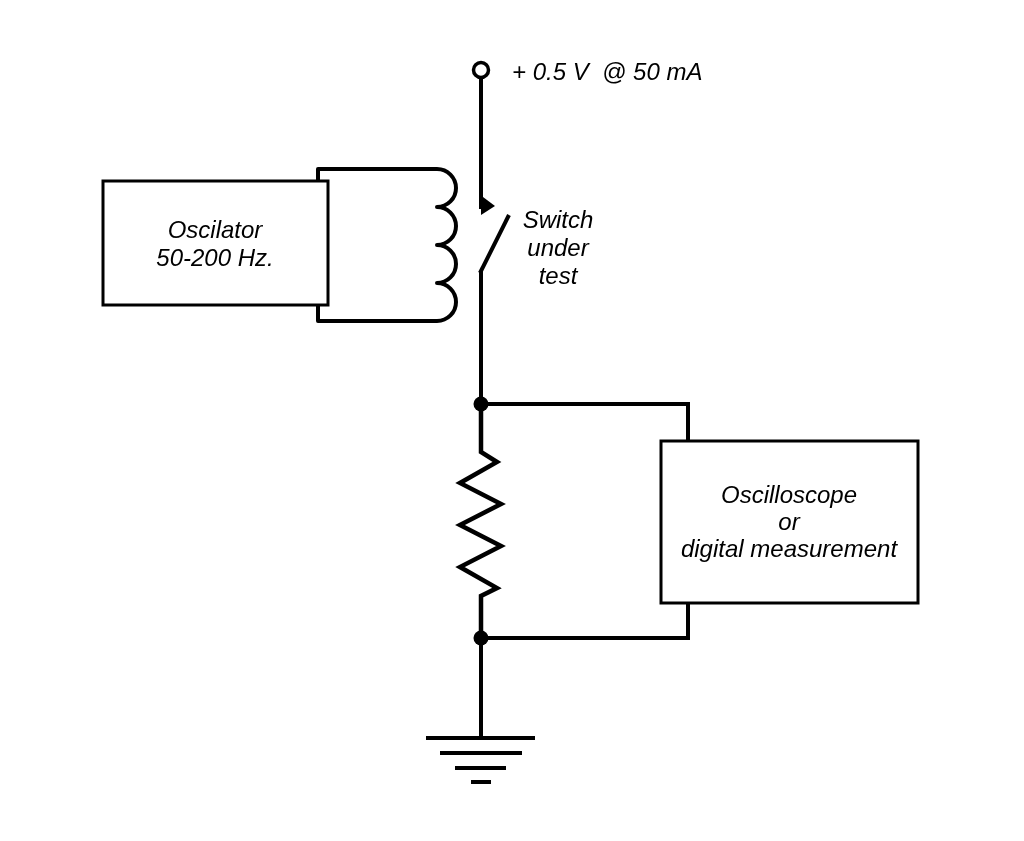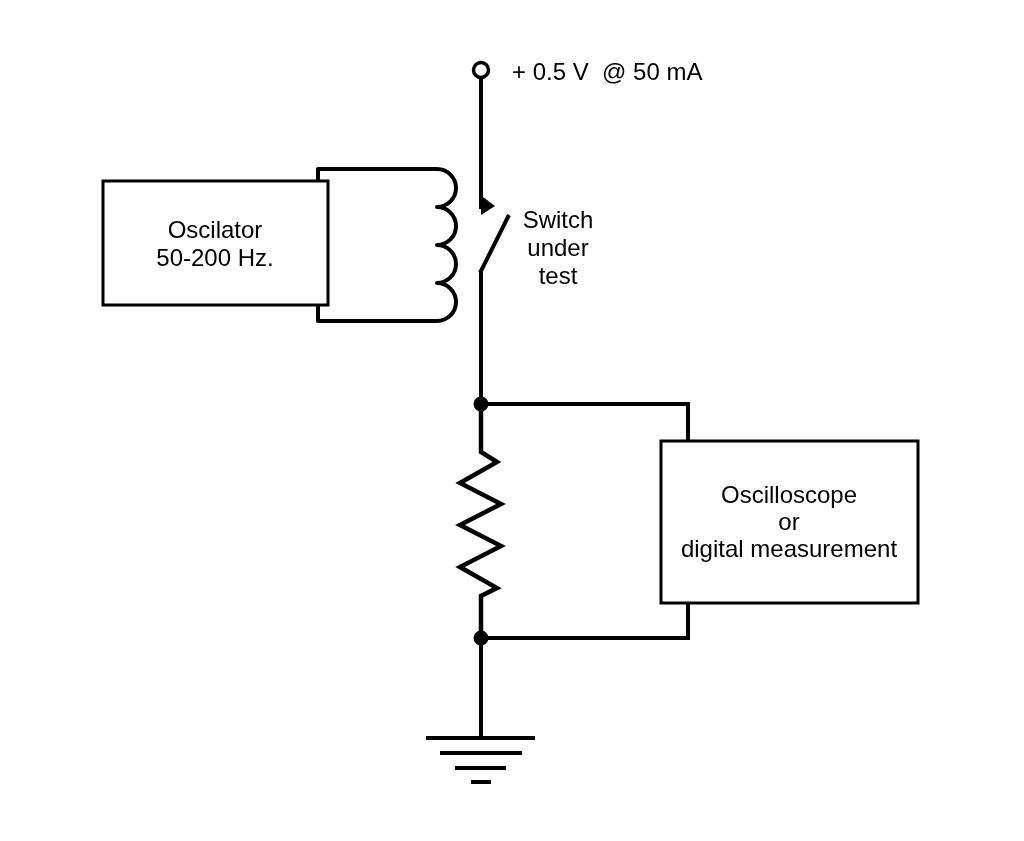--- a/index.html
+++ b/index.html
@@ -1,20 +1,21 @@
 <!DOCTYPE html>
 <html style="--line: #000000; --background: #ffffff;"><head>
 <meta charset="utf-8">
 <style>
   html,body{margin:0;padding:0;background:#ffffff;}
   .canvas{
     position:relative;
     width:1024px;height:841px;
     background:var(--background,#ffffff);
     overflow:hidden;
+    font-style:italic;
   }
   svg{display:block;}
   svg text{
     font-family:"Liberation Sans","DejaVu Sans",sans-serif;
     font-size:24px;
     fill:var(--line,#000000);
     white-space:pre;
   }
   .centered{text-anchor:middle;}
   .wire{stroke:var(--line,#000000);stroke-width:4;fill:none;}

